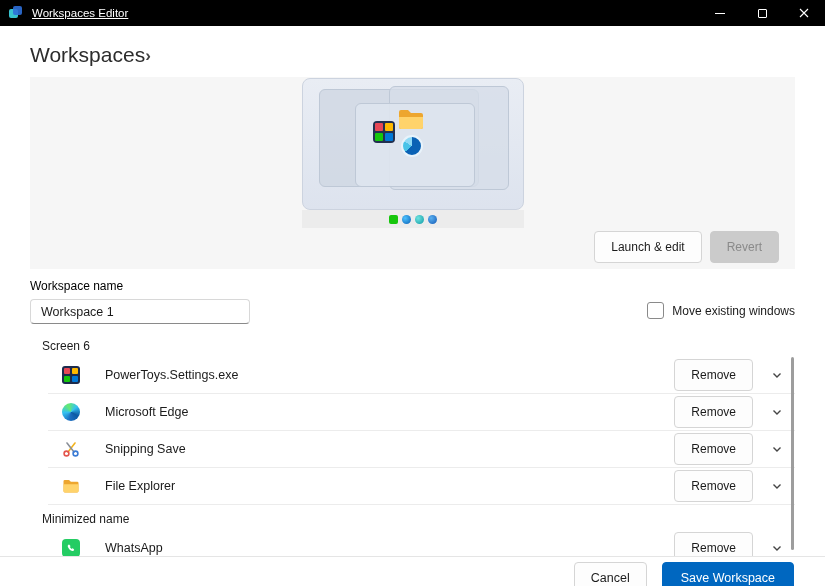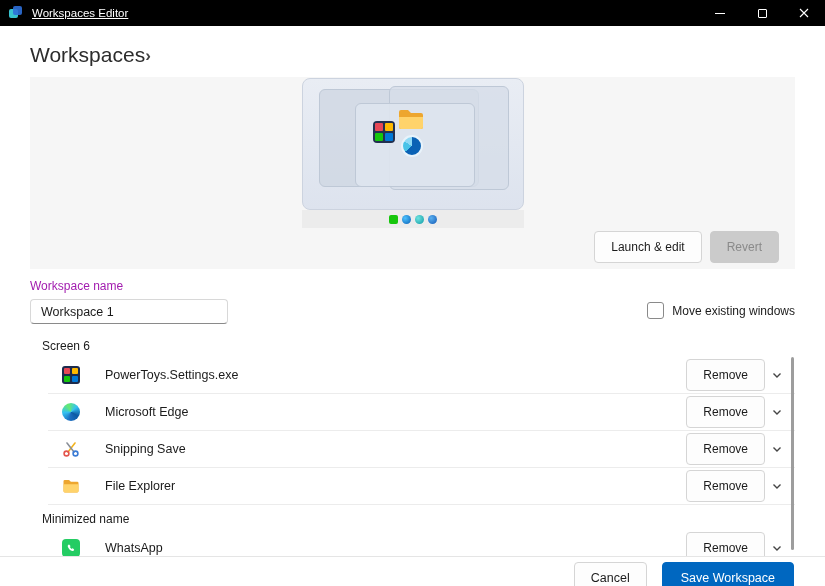--- a/index.html
+++ b/index.html
@@ -71,23 +71,23 @@
   
   .btn {
     height: 32px; padding: 0 16px; font-size: 12px; color: #1b1b1b;
     background: #fdfdfd; border: 1px solid #d5d5d5; border-radius: 4px;
     font-family: inherit; cursor: default;
   }
   .btn.disabled { background: #cbcbcb; border-color: #cbcbcb; color: #8a8a8a; }
 
   
   .form-row { margin-top: 10px; display: flex; justify-content: space-between; align-items: flex-end; }
-  .field-label { font-size: 12px; color: #a21caf; }
+  .field-label { font-size: 12px; color: #000000; }
   .name-input {
-    margin-top: 6px; width: 198px; height: 25px; padding: 0 10px;
+    margin-top: 6px; width: 220px; height: 25px; padding: 0 10px;
     border: 1px solid #d8d8d8; border-bottom-color: #8a8a8a; border-radius: 4px;
     font-size: 12.5px; font-family: inherit; color: #1b1b1b; background: #fff;
   }
   .checkboxes { display: flex; gap: 17px; margin-bottom: 5px; }
   .checkbox-group { display: flex; align-items: center; }
   .checkbox {
     width: 17px; height: 17px; border: 1px solid #8a8a8a; border-radius: 3px;
     background: #fff; margin-right: 8px; flex: none;
   }
   .checkbox-label { font-size: 12px; color: #1b1b1b; white-space: nowrap; }
@@ -95,21 +95,21 @@
   
   .section-label { font-size: 12px; color: #1b1b1b; margin-top: 15px; margin-left: 12px; }
   .section-label.second { margin-top: 7px; }
   .app-list { margin-top: 4px; }
   .app-row {
     height: 37px; display: flex; align-items: center;
     border-bottom: 1px solid #ececec; margin-left: 18px; padding-right: 6px;
   }
   .app-icon { width: 18px; height: 18px; margin-left: 14px; flex: none; position: relative; }
   .app-name { font-size: 12.5px; margin-left: 25px; color: #1b1b1b; }
-  .row-actions { margin-left: auto; display: flex; align-items: center; gap: 0; }
+  .row-actions { margin-left: auto; display: flex; align-items: center; gap: 12px; }
   .chevron-btn { width: 24px; height: 24px; background: transparent; border: none; display:flex; align-items:center; justify-content:center; }
 
   
   .ico-powertoys { background:#1c2b4d; border-radius:3px; display:grid; grid-template-columns:6px 6px; grid-template-rows:6px 6px; gap:2px; padding:2px; }
   .ico-powertoys i { border-radius:1px; }
   .ico-powertoys i:nth-child(1){background:#e74856;} .ico-powertoys i:nth-child(2){background:#ffb900;}
   .ico-powertoys i:nth-child(3){background:#16c60c;} .ico-powertoys i:nth-child(4){background:#0078d7;}
   .ico-edge { border-radius:50%; background: conic-gradient(from 120deg, #0c59a4, #1b6ec2, #35c1f1, #66eb6e, #35c1f1, #0c59a4); }
   .ico-whatsapp { background:#24cc63; border-radius:4px; display:flex; align-items:center; justify-content:center; }
 

